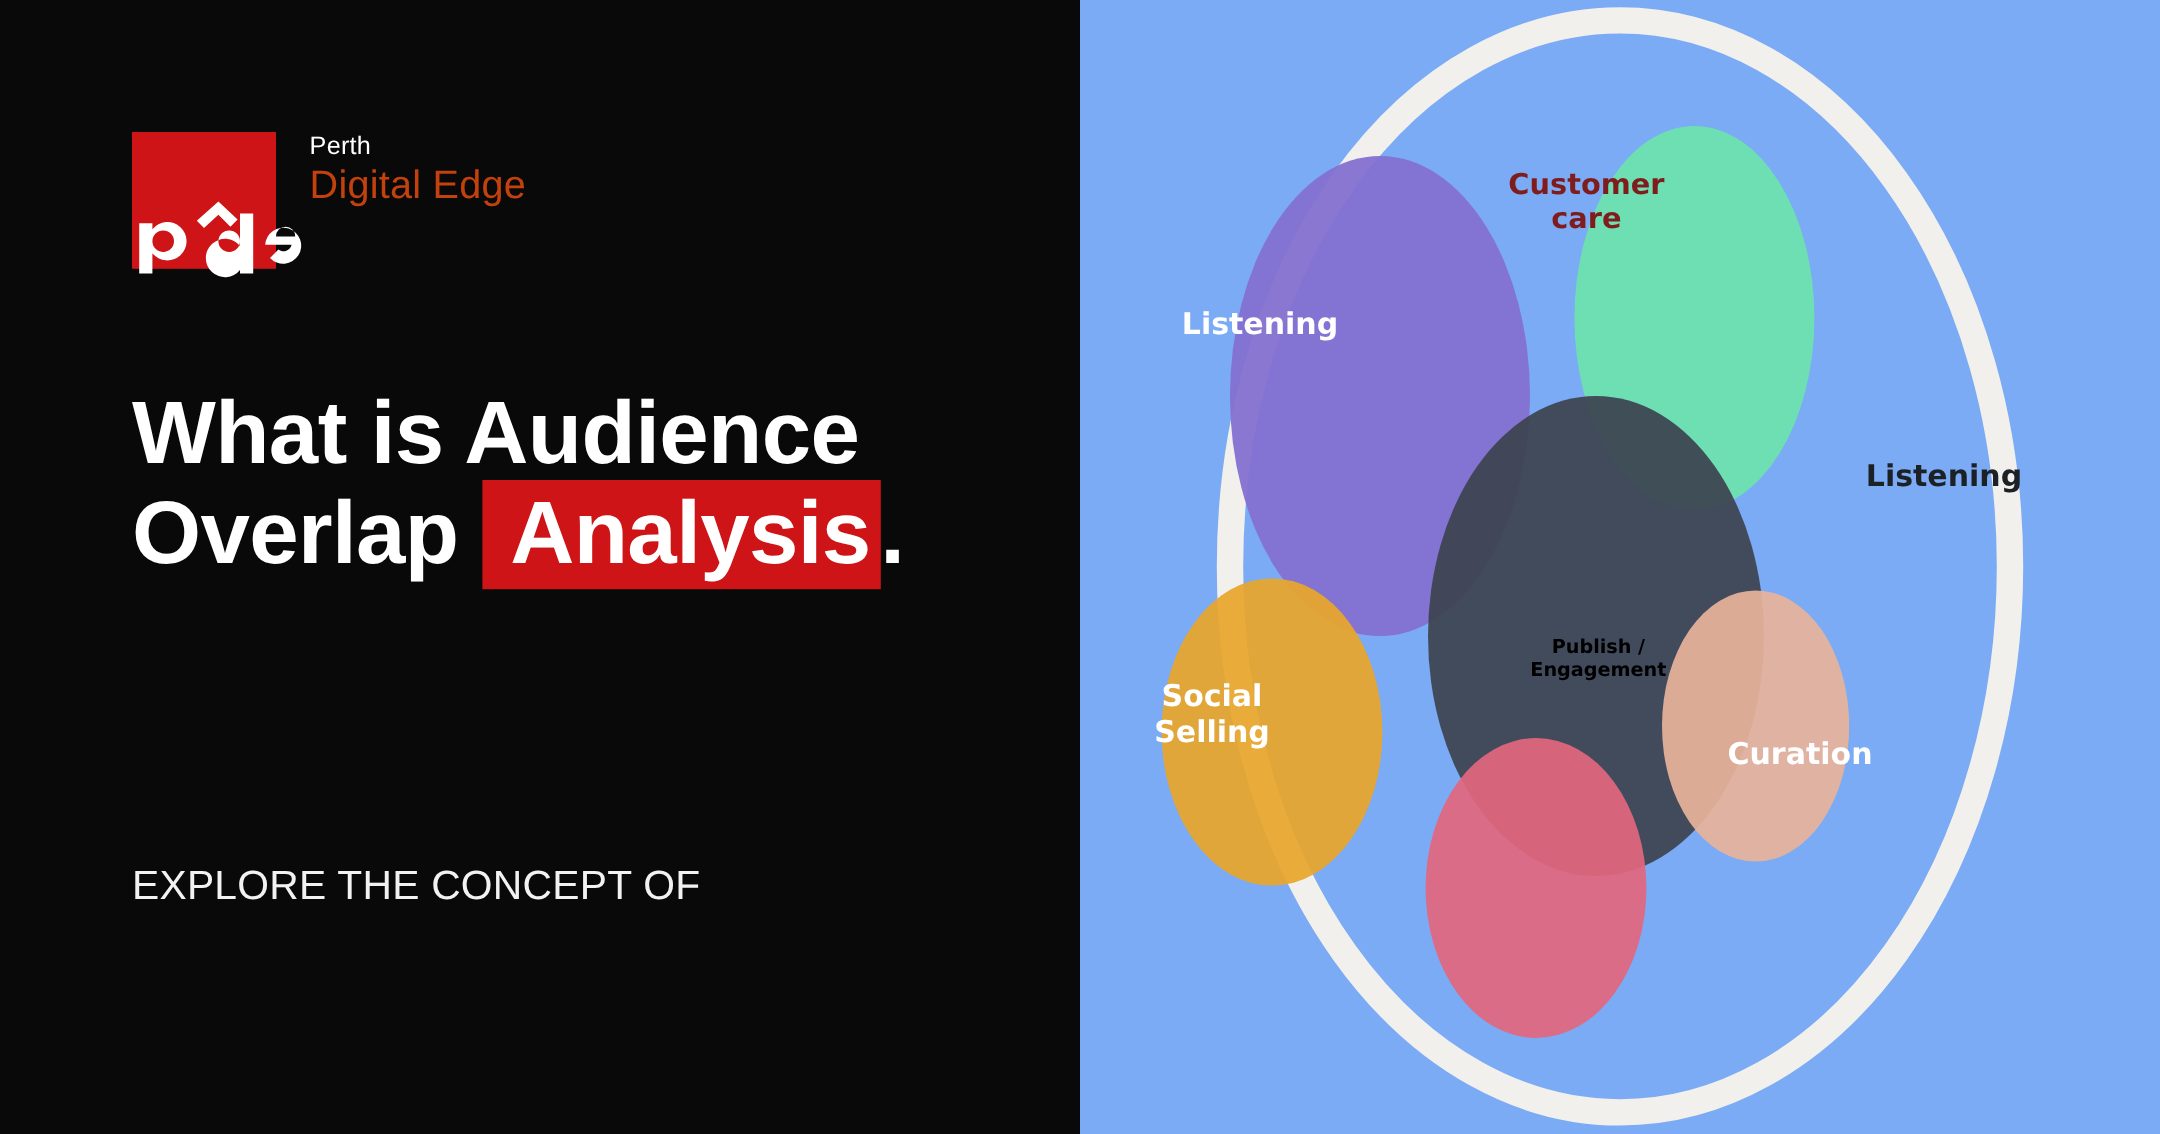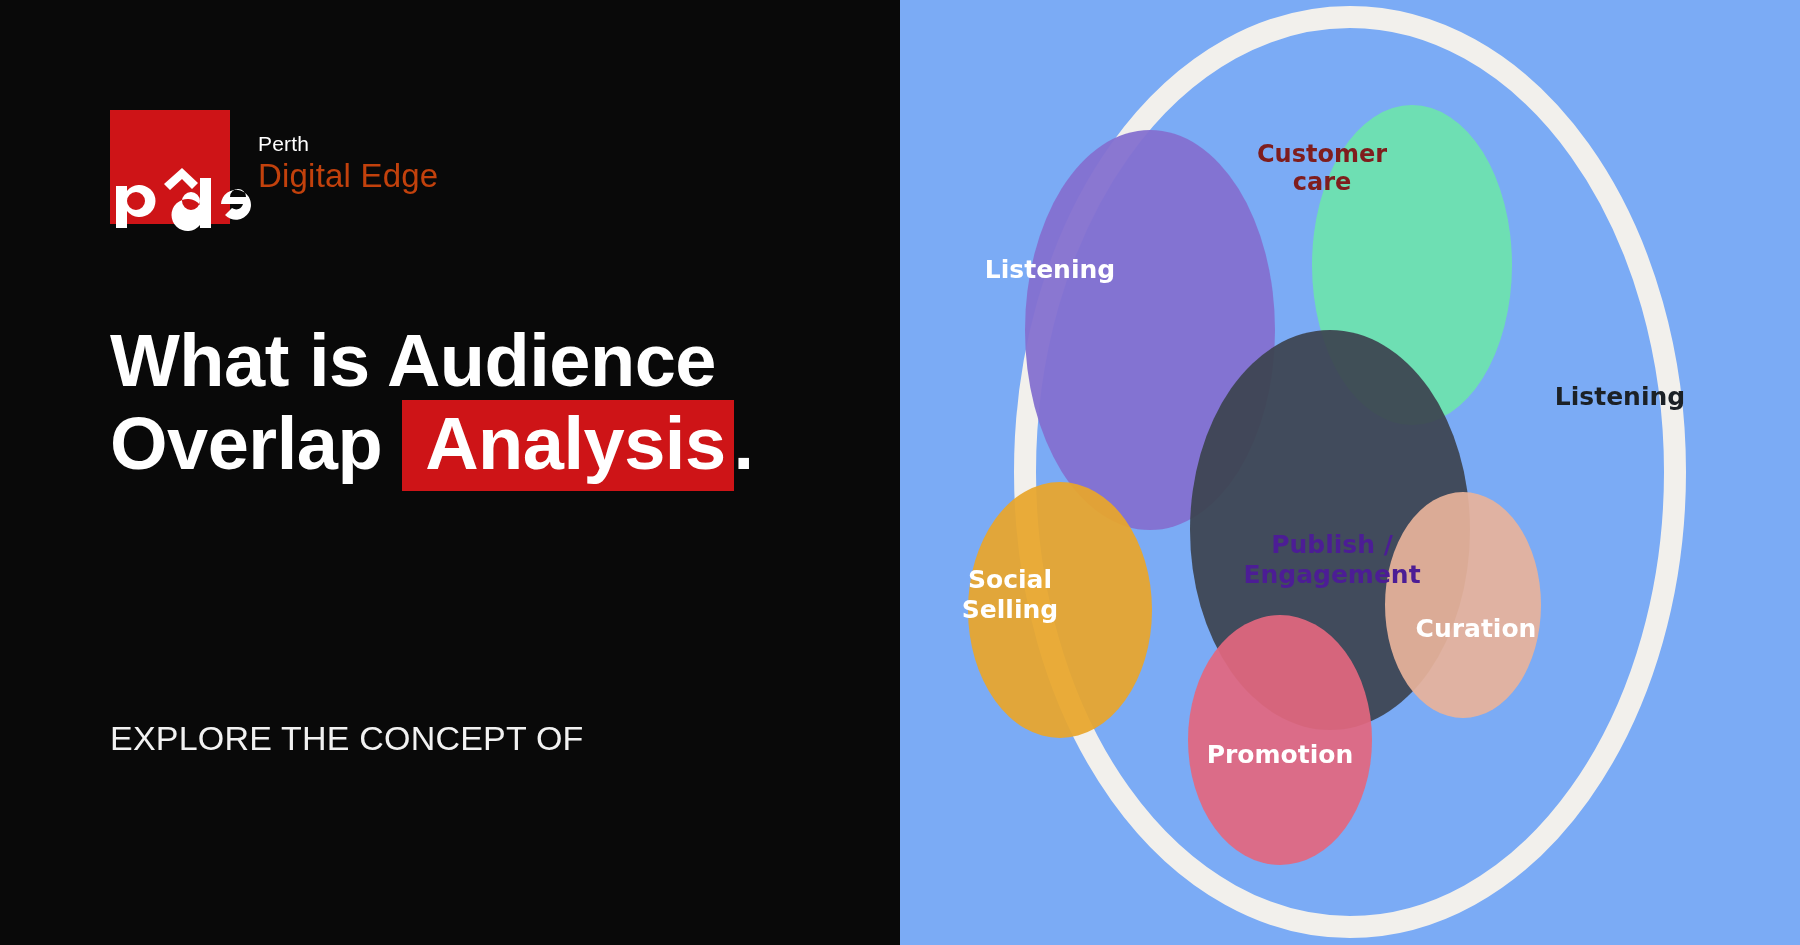--- a/index.html
+++ b/index.html
@@ -11,21 +11,21 @@
   .stage{position:relative;width:1800px;height:945px;}
 
   
   .left-panel{
     position:absolute;left:0;top:0;width:900px;height:945px;
     background:#090909;
   }
 
   .logo-lockup{
     position:absolute;left:110px;top:110px;
-    display:flex;align-items:center;gap:0px;
+    display:flex;align-items:flex-start;gap:0px;
   }
   .logo-mark{
     position:relative;width:120px;height:114px;
     background:#CE1417;
   }
   .logo-pde{
     position:absolute;left:-2px;bottom:-4px;width:160px;height:64px;
     overflow:visible;
   }
   .logo-words{
@@ -74,23 +74,23 @@
     font-family:"DejaVu Sans", sans-serif;
     font-weight:700;
     text-align:center;
     line-height:1.18;
     white-space:pre-line;
     pointer-events:none;
   }
   .lbl-listening{left:30px;top:255px;width:240px;color:#ffffff;font-size:25px;}
   .lbl-customer {left:322px;top:140px;width:200px;color:#7f1d1d;font-size:24px;}
   .lbl-analytics{left:620px;top:382px;width:200px;color:#1c2126;font-size:25px;}
-  .lbl-publish  {left:302px;top:530px;width:260px;color:#4c1d95;font-size:25px;}
+  .lbl-publish  {left:302px;top:530px;width:260px;color:#000000;font-size:16px;}
   .lbl-social   {left:-10px;top:565px;width:240px;color:#ffffff;font-size:25px;}
-  .lbl-curation {left:476px;top:614px;width:200px;color:#ffffff;font-size:25px;}
+  .lbl-curation {left:500px;top:614px;width:200px;color:#ffffff;font-size:25px;}
   .lbl-promotion{left:260px;top:740px;width:240px;color:#ffffff;font-size:25px;}
 </style>
 </head>
 <body>
 
 <div class="stage">
 
   <div class="left-panel">
 
     <div class="logo-lockup">
@@ -145,18 +145,17 @@
       </svg>
 
       <div class="lbl lbl-listening">Listening</div>
       <div class="lbl lbl-customer">Customer
 care</div>
       <div class="lbl lbl-publish">Publish /
 Engagement</div>
       <div class="lbl lbl-social">Social
 Selling</div>
       <div class="lbl lbl-curation">Curation</div>
-      <div class="lbl lbl-promotion">Promotion</div>
       <div class="lbl lbl-analytics">Listening</div>
     </div>
   </div>
 
 </div>
 
 </body></html>

